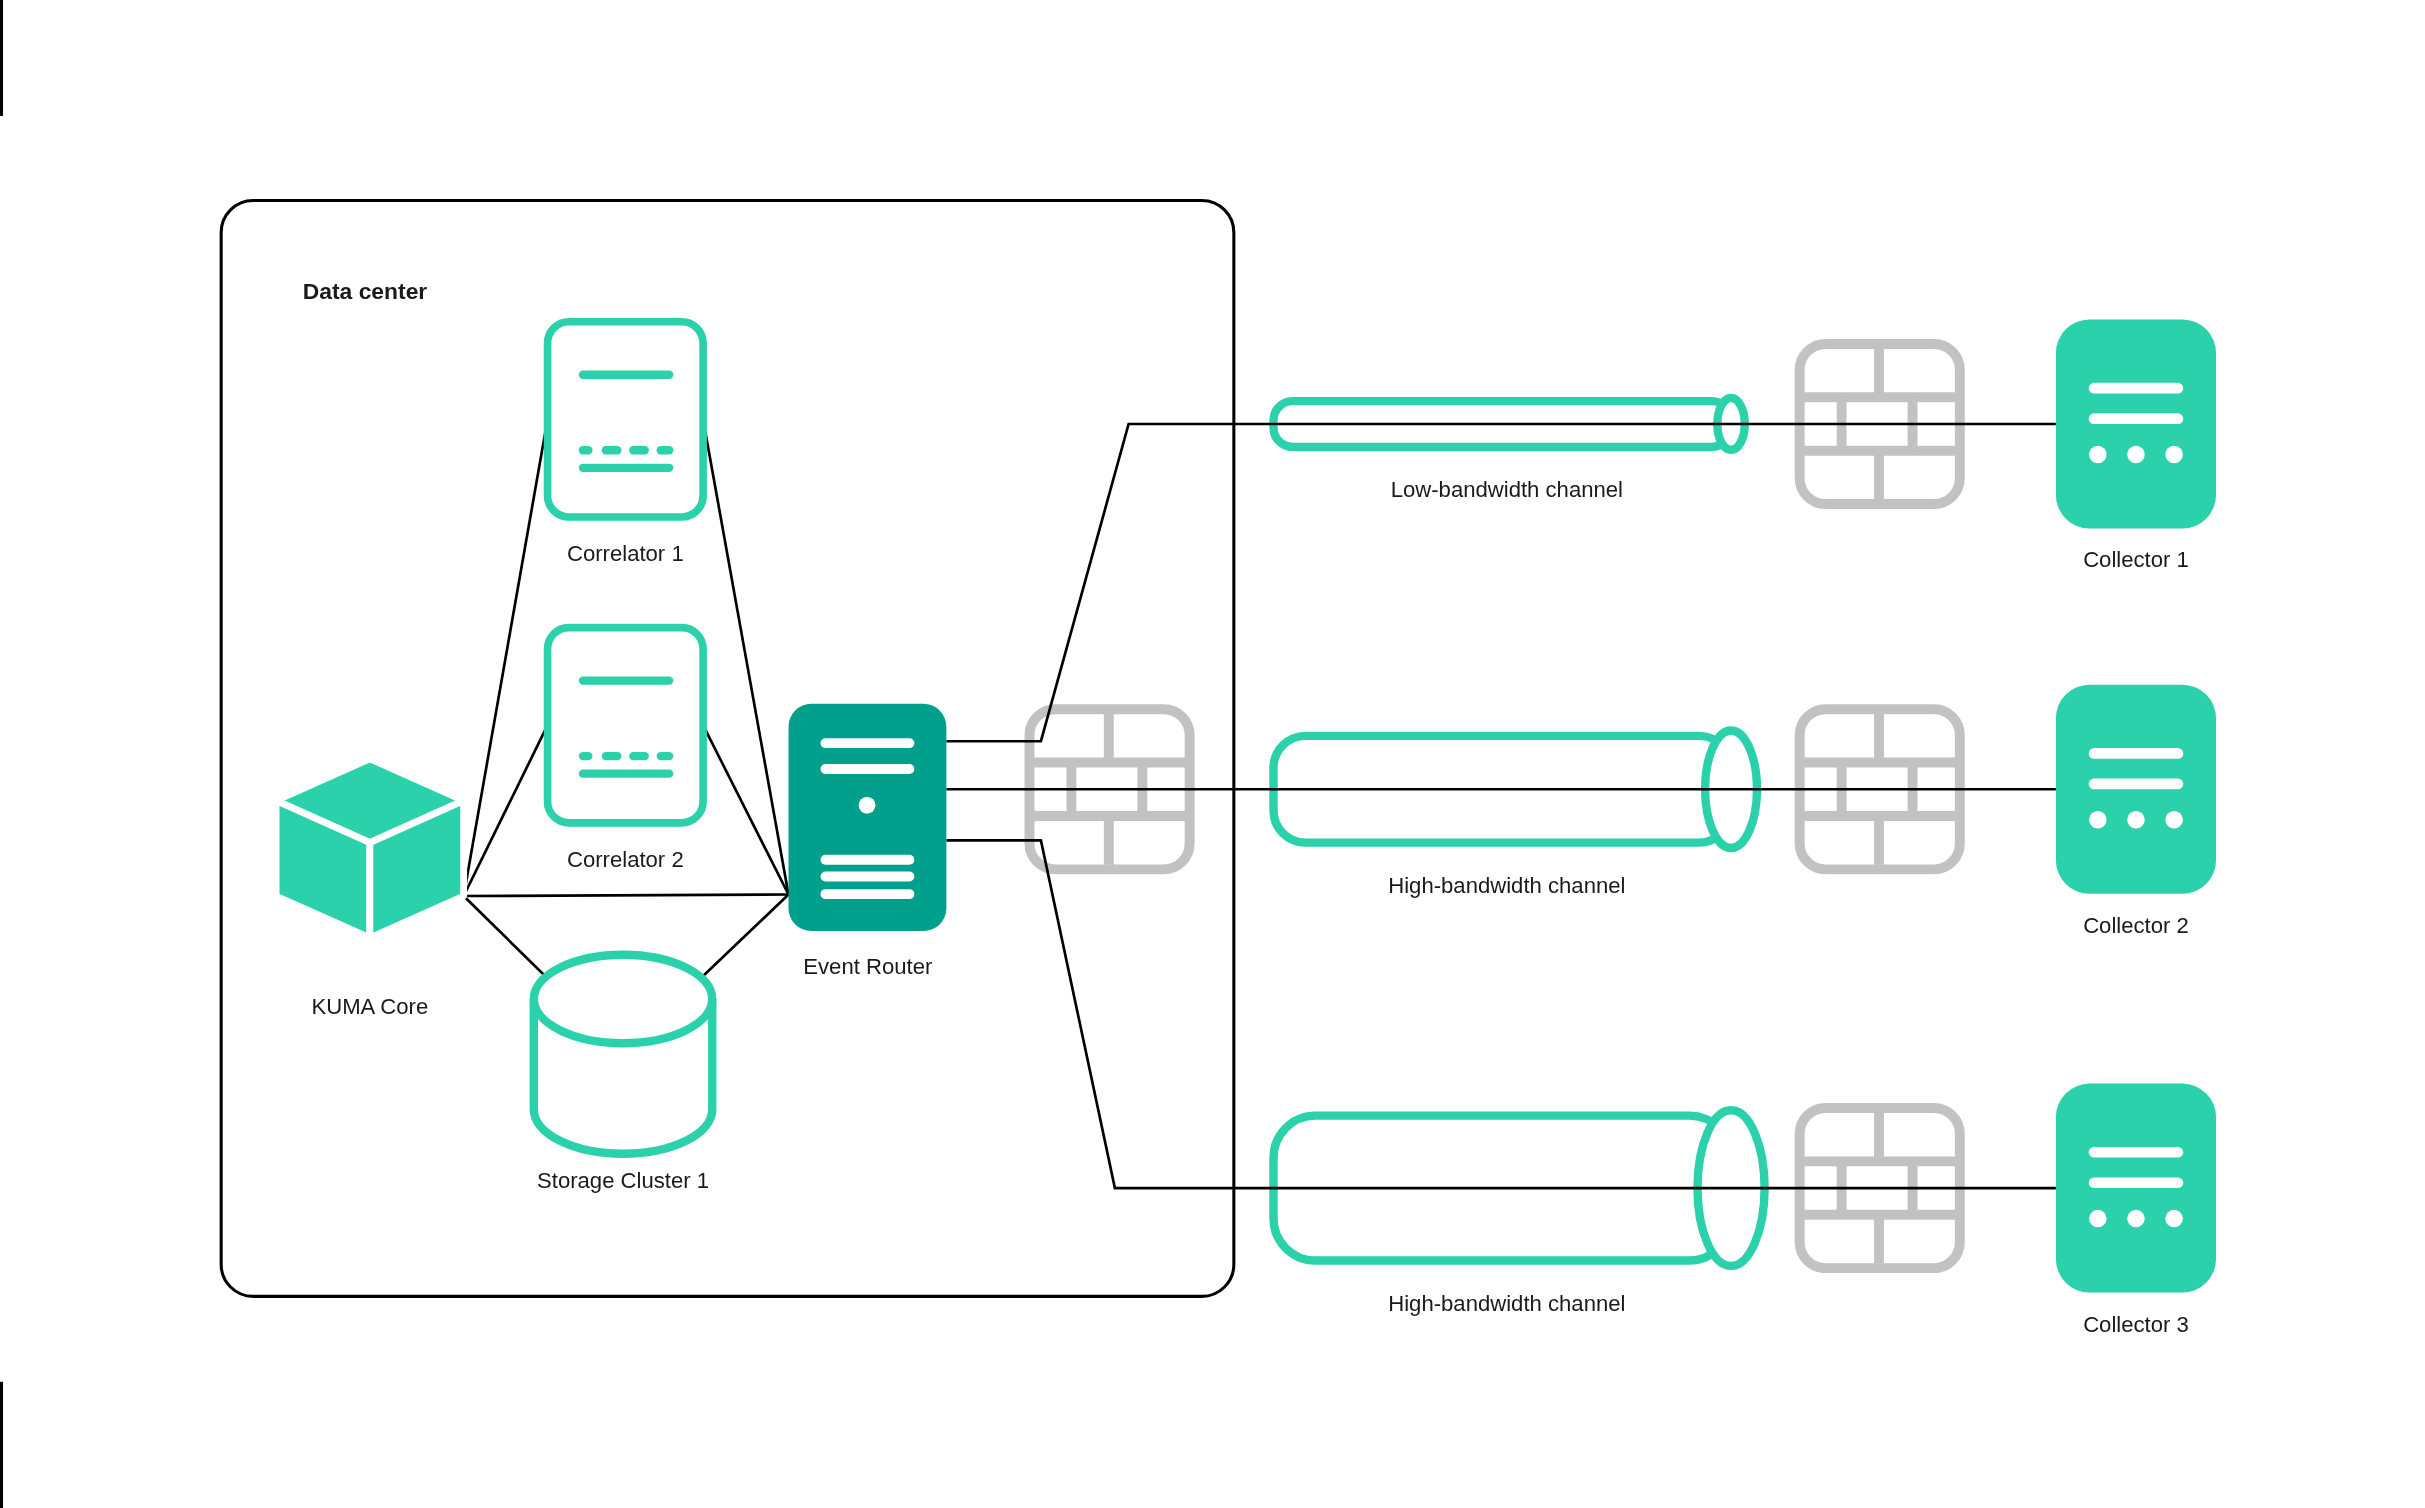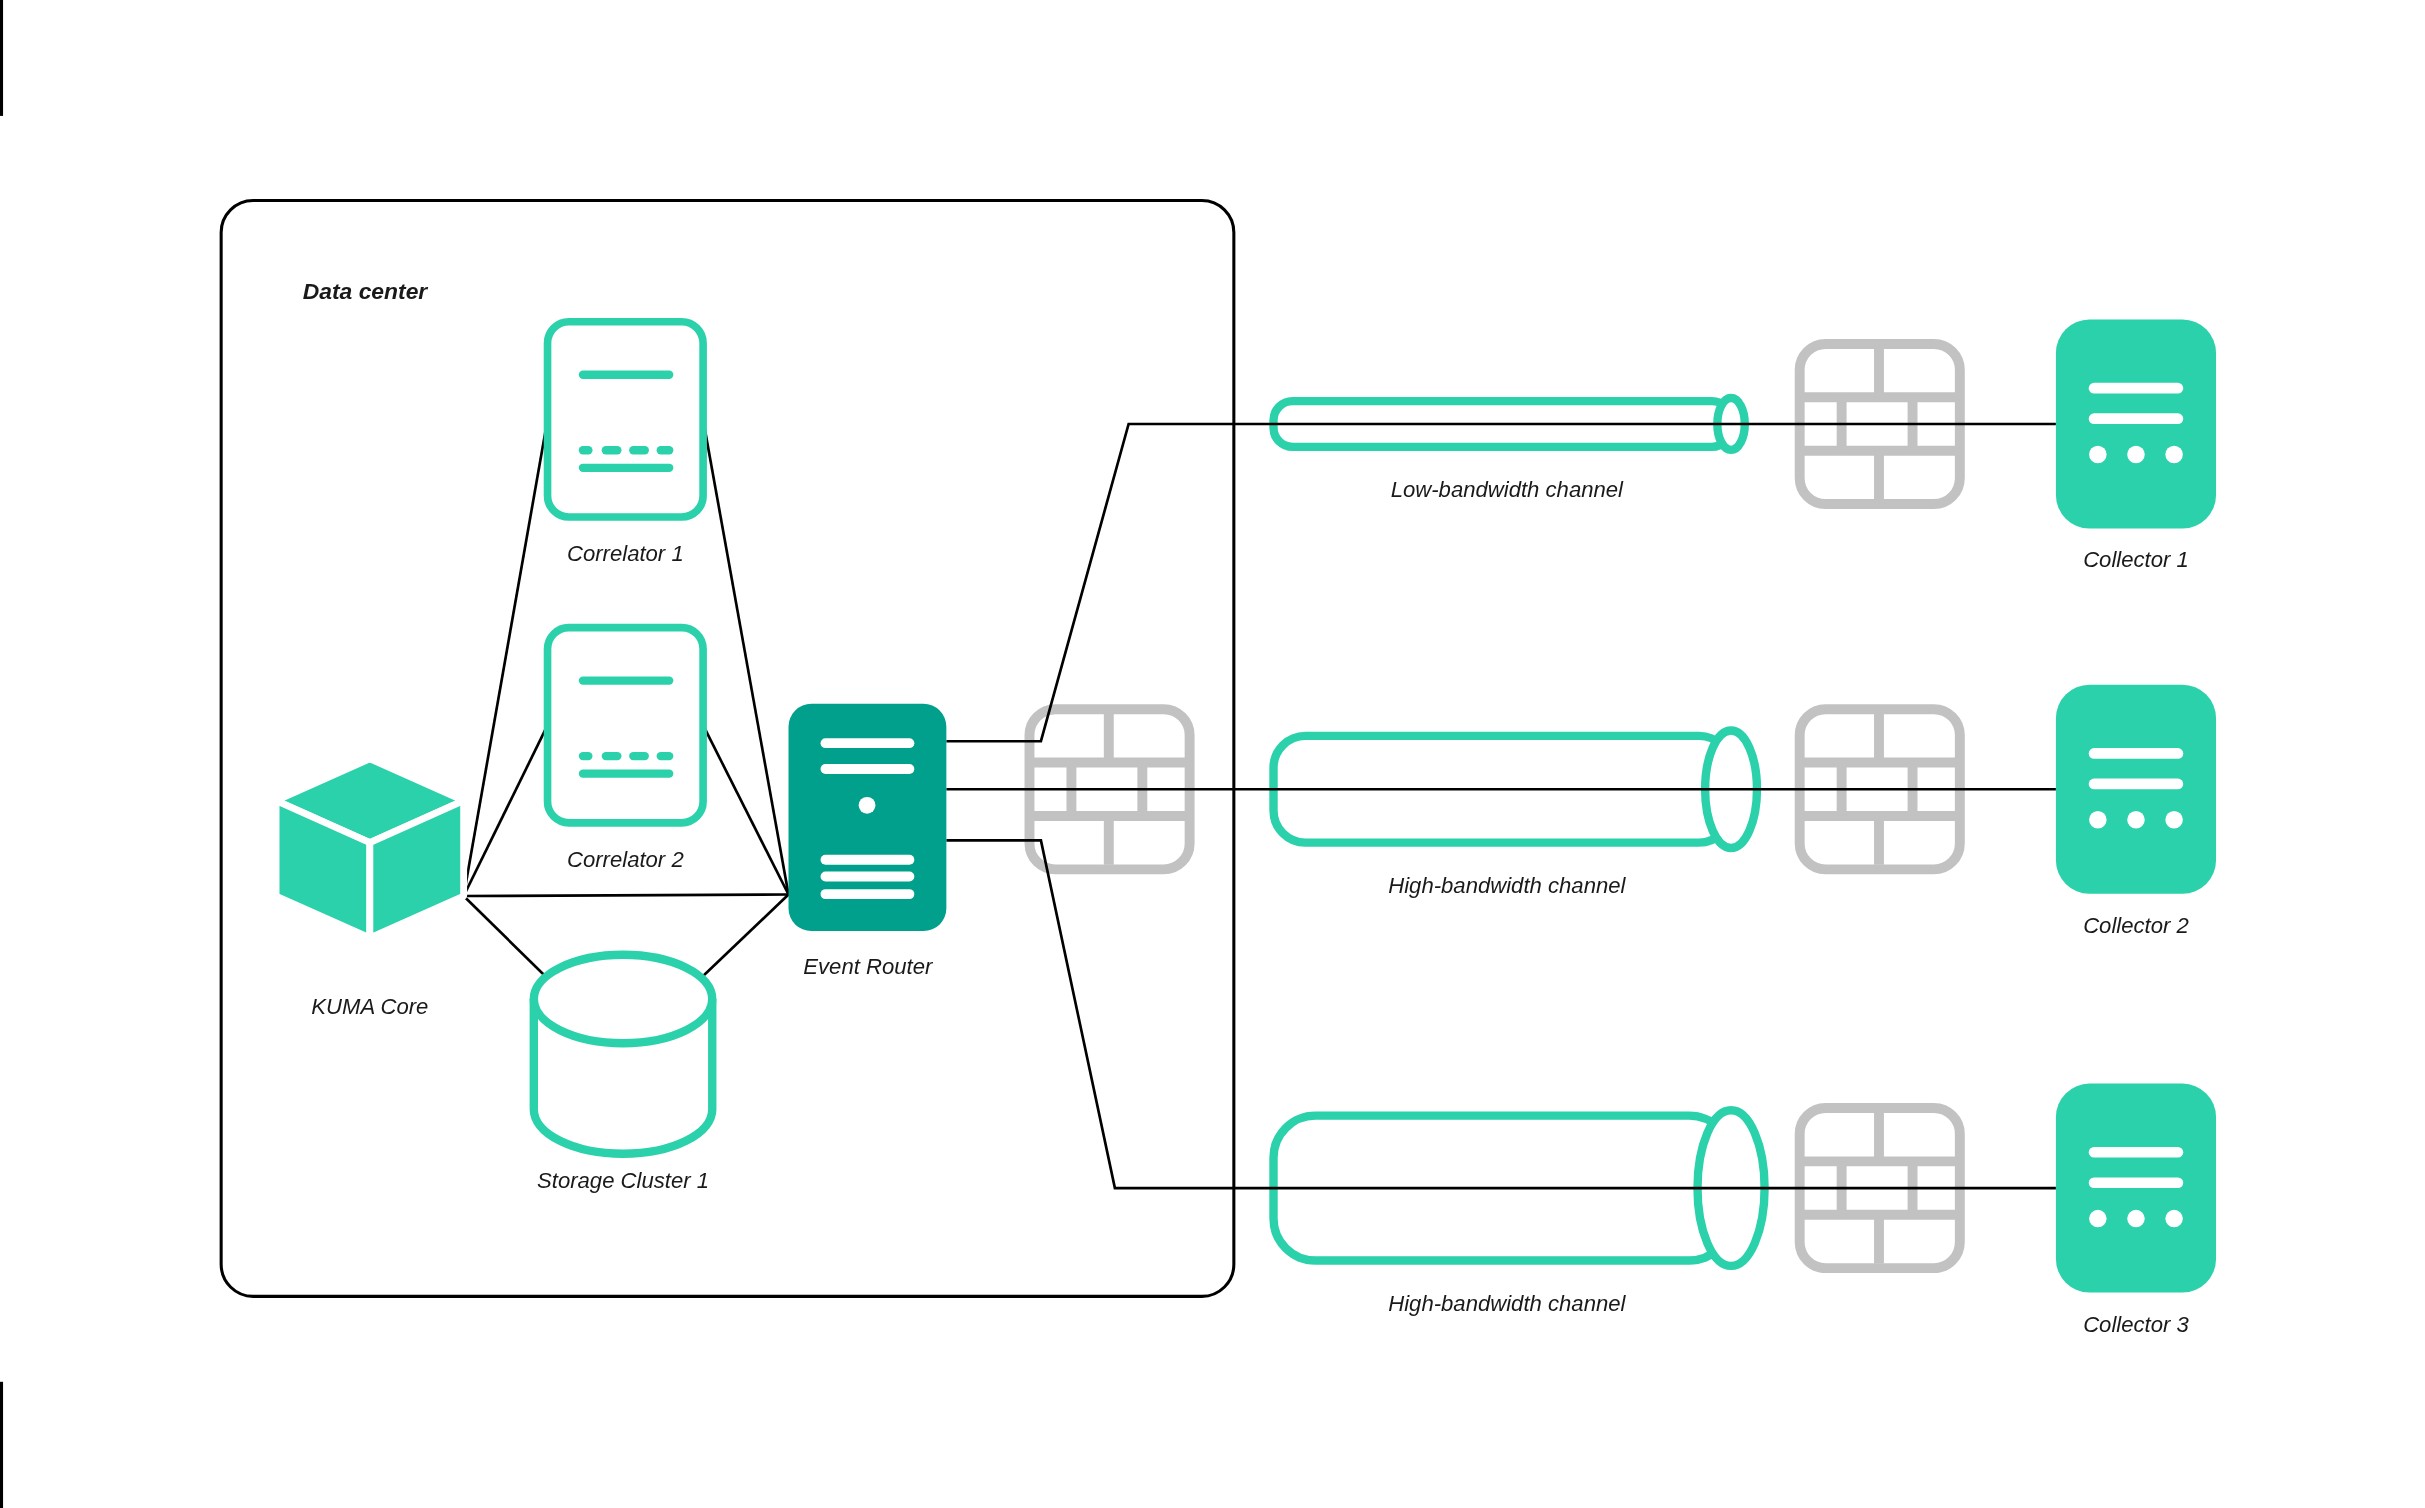--- a/index.html
+++ b/index.html
@@ -4,21 +4,20 @@
 <style>
   html, body {
     margin: 0;
     padding: 0;
     background: #ffffff;
   }
   .stage {
     position: relative;
     width: 100%;
     background: #6d28d9;
-    font-style: italic;
   }
   svg { display: block; width: 100%; height: auto; background: #ffffff; }
 
   .lbl {
     font-family: "Liberation Sans", "DejaVu Sans", sans-serif;
     font-size: 29px;
     fill: var(--text);
   }
   .lbl-bold {
     font-family: "Liberation Sans", "DejaVu Sans", sans-serif;

